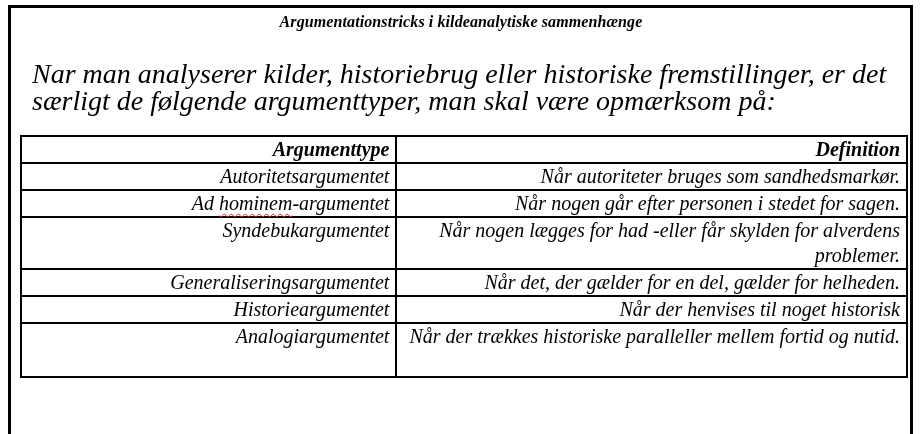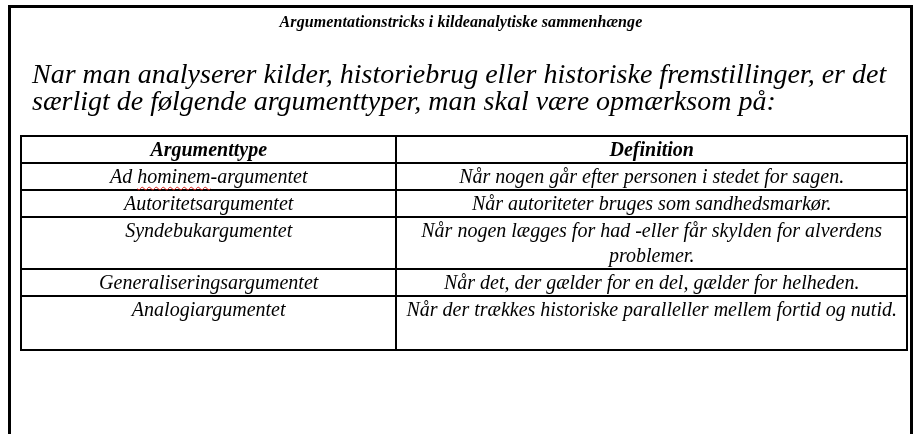--- a/index.html
+++ b/index.html
@@ -52,21 +52,21 @@
       top: 135px;
       width: 888px;
       border-collapse: collapse;
       font-style: italic;
       font-size: 20px;
     }
     table.arg-table td, table.arg-table th {
       border: 2px solid #000;
       padding: 0 6px;
       vertical-align: top;
-      text-align: center;
+      text-align: right;
       line-height: 25px;
       font-style: italic;
     }
     table.arg-table th {
       font-weight: bold;
       height: 24px;
     }
     table.arg-table td {
       font-weight: normal;
     }
@@ -92,33 +92,37 @@
 
 <table class="arg-table">
   <thead>
     <tr>
       <th class="col-type">Argumenttype</th>
       <th class="col-def">Definition</th>
     </tr>
   </thead>
   <tbody>
     <tr class="row-single">
+      <td>Autoritetsargumentet</td>
+      <td>Når autoriteter bruges som sandhedsmarkør.</td>
+    </tr>
+    <tr class="row-single">
       <td><span>Ad </span><span class="spell-err">hominem</span><span>-argumentet</span></td>
       <td>Når nogen går efter personen i stedet for sagen.</td>
-    </tr>
-    <tr class="row-single">
-      <td>Autoritetsargumentet</td>
-      <td>Når autoriteter bruges som sandhedsmarkør.</td>
     </tr>
     <tr class="row-double">
       <td>Syndebukargumentet</td>
       <td>Når nogen lægges for had -eller får skylden for alverdens problemer.</td>
     </tr>
     <tr class="row-single">
       <td>Generaliseringsargumentet</td>
       <td>Når det, der gælder for en del, gælder for helheden.</td>
     </tr>
+    <tr class="row-single">
+      <td>Historieargumentet</td>
+      <td>Når der henvises til noget historisk</td>
+    </tr>
     <tr class="row-last">
       <td>Analogiargumentet</td>
       <td>Når der trækkes historiske paralleller mellem fortid og nutid.</td>
     </tr>
   </tbody>
 </table>
 
 </body></html>

